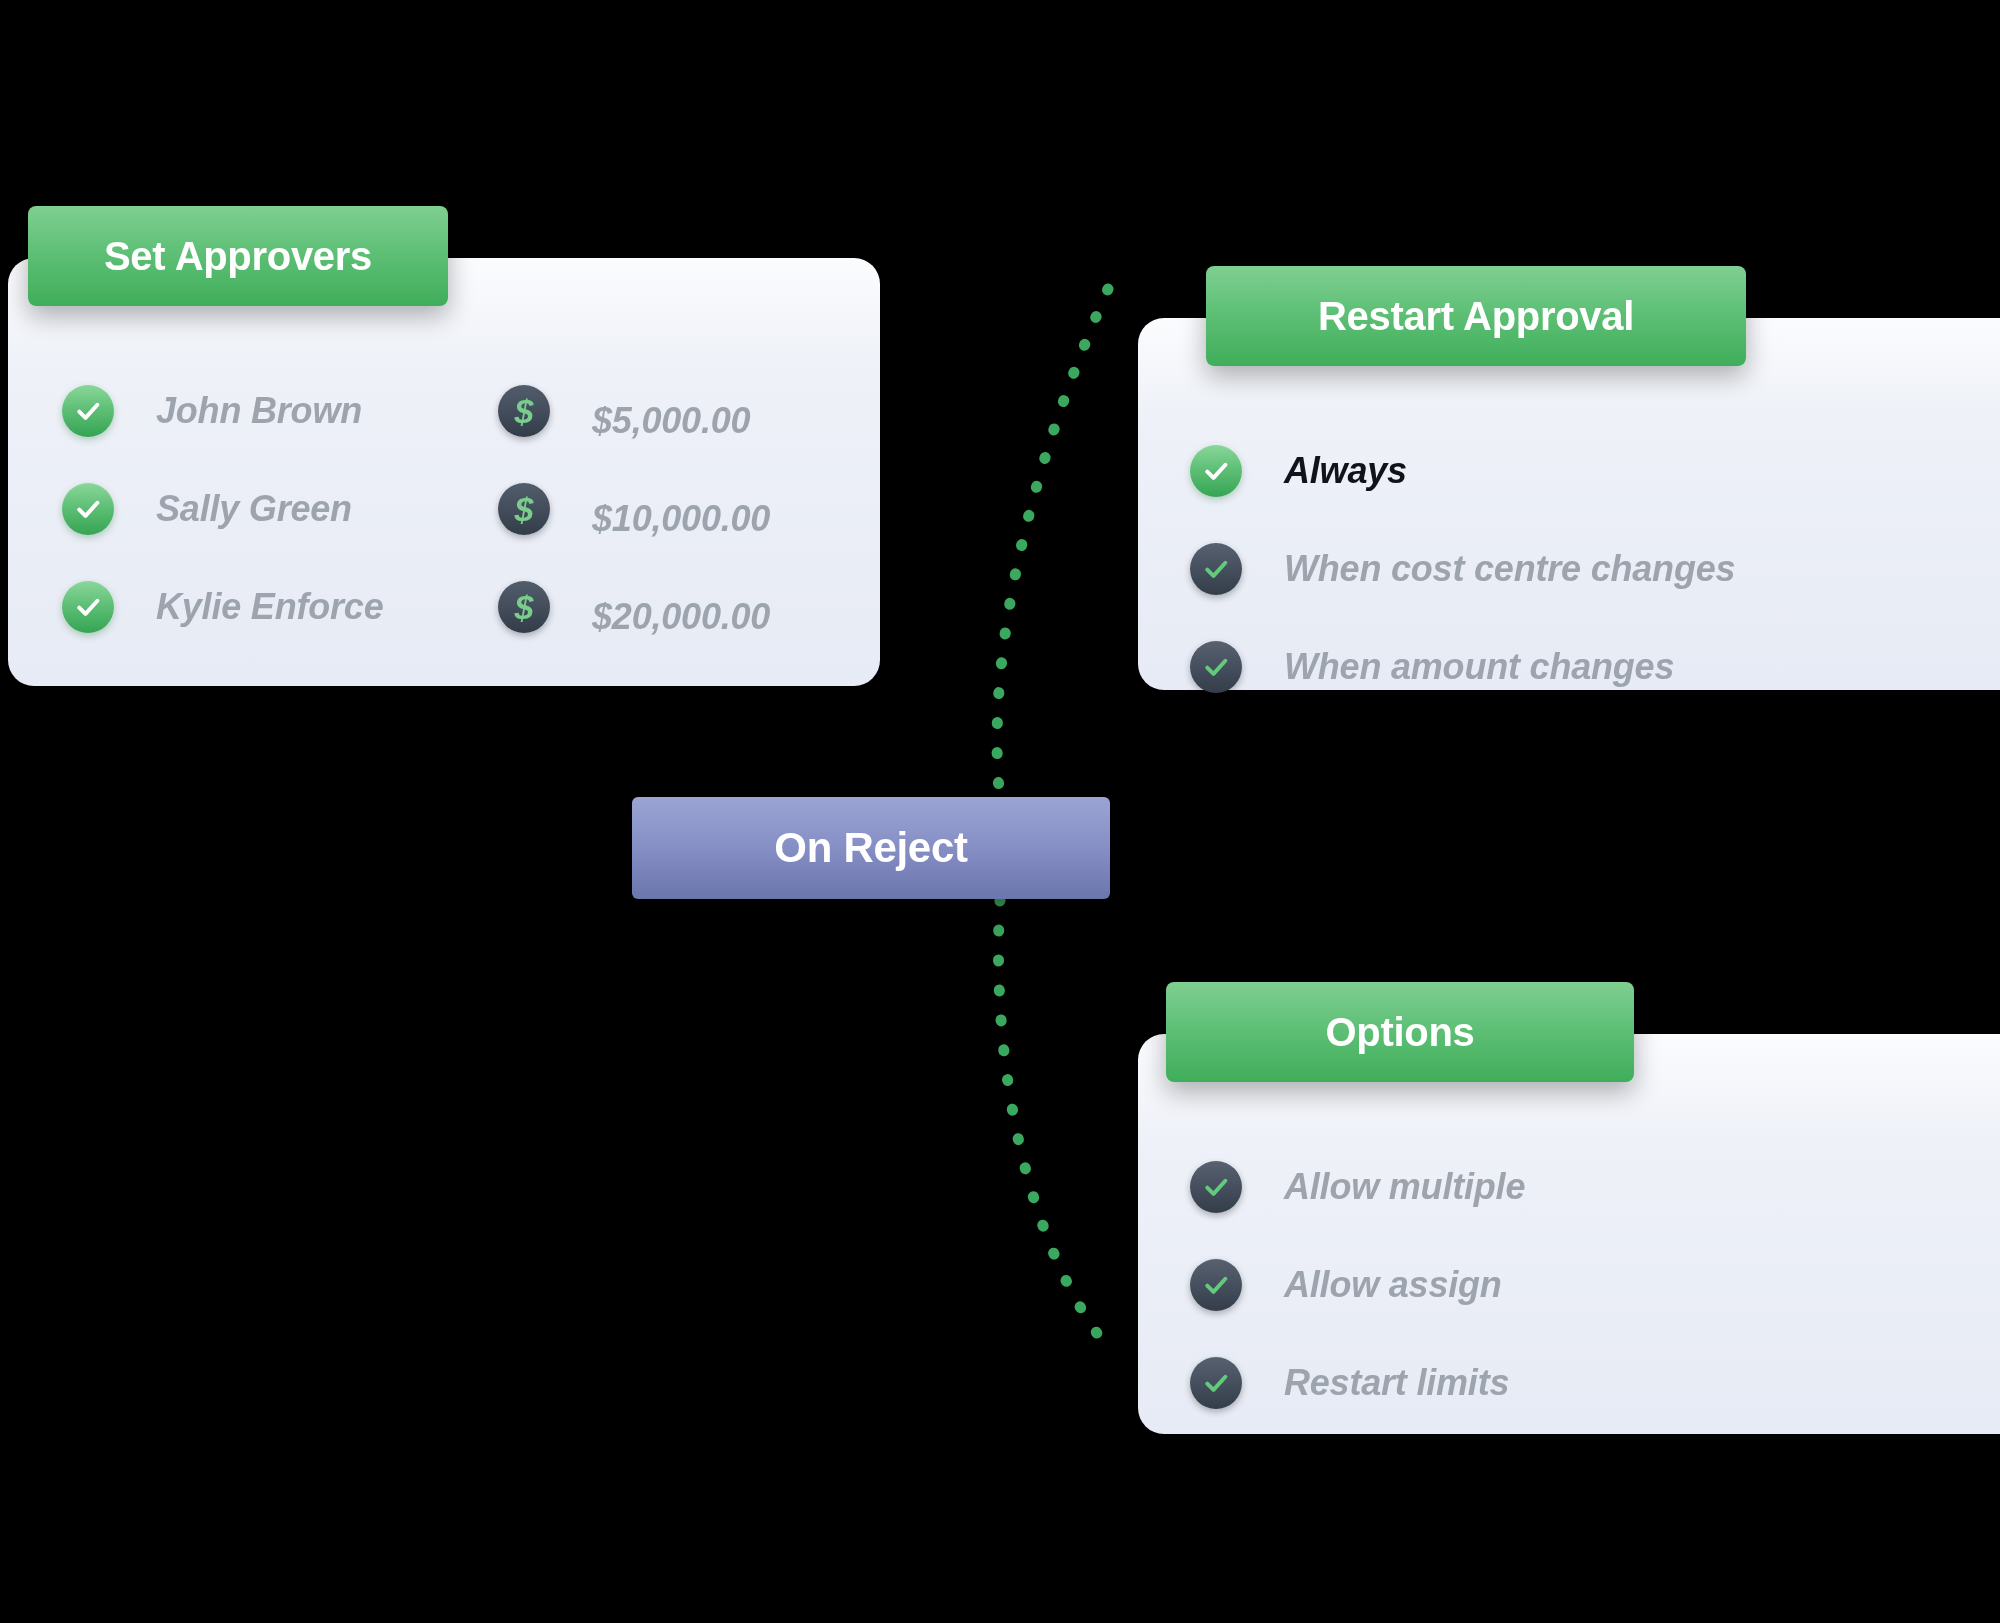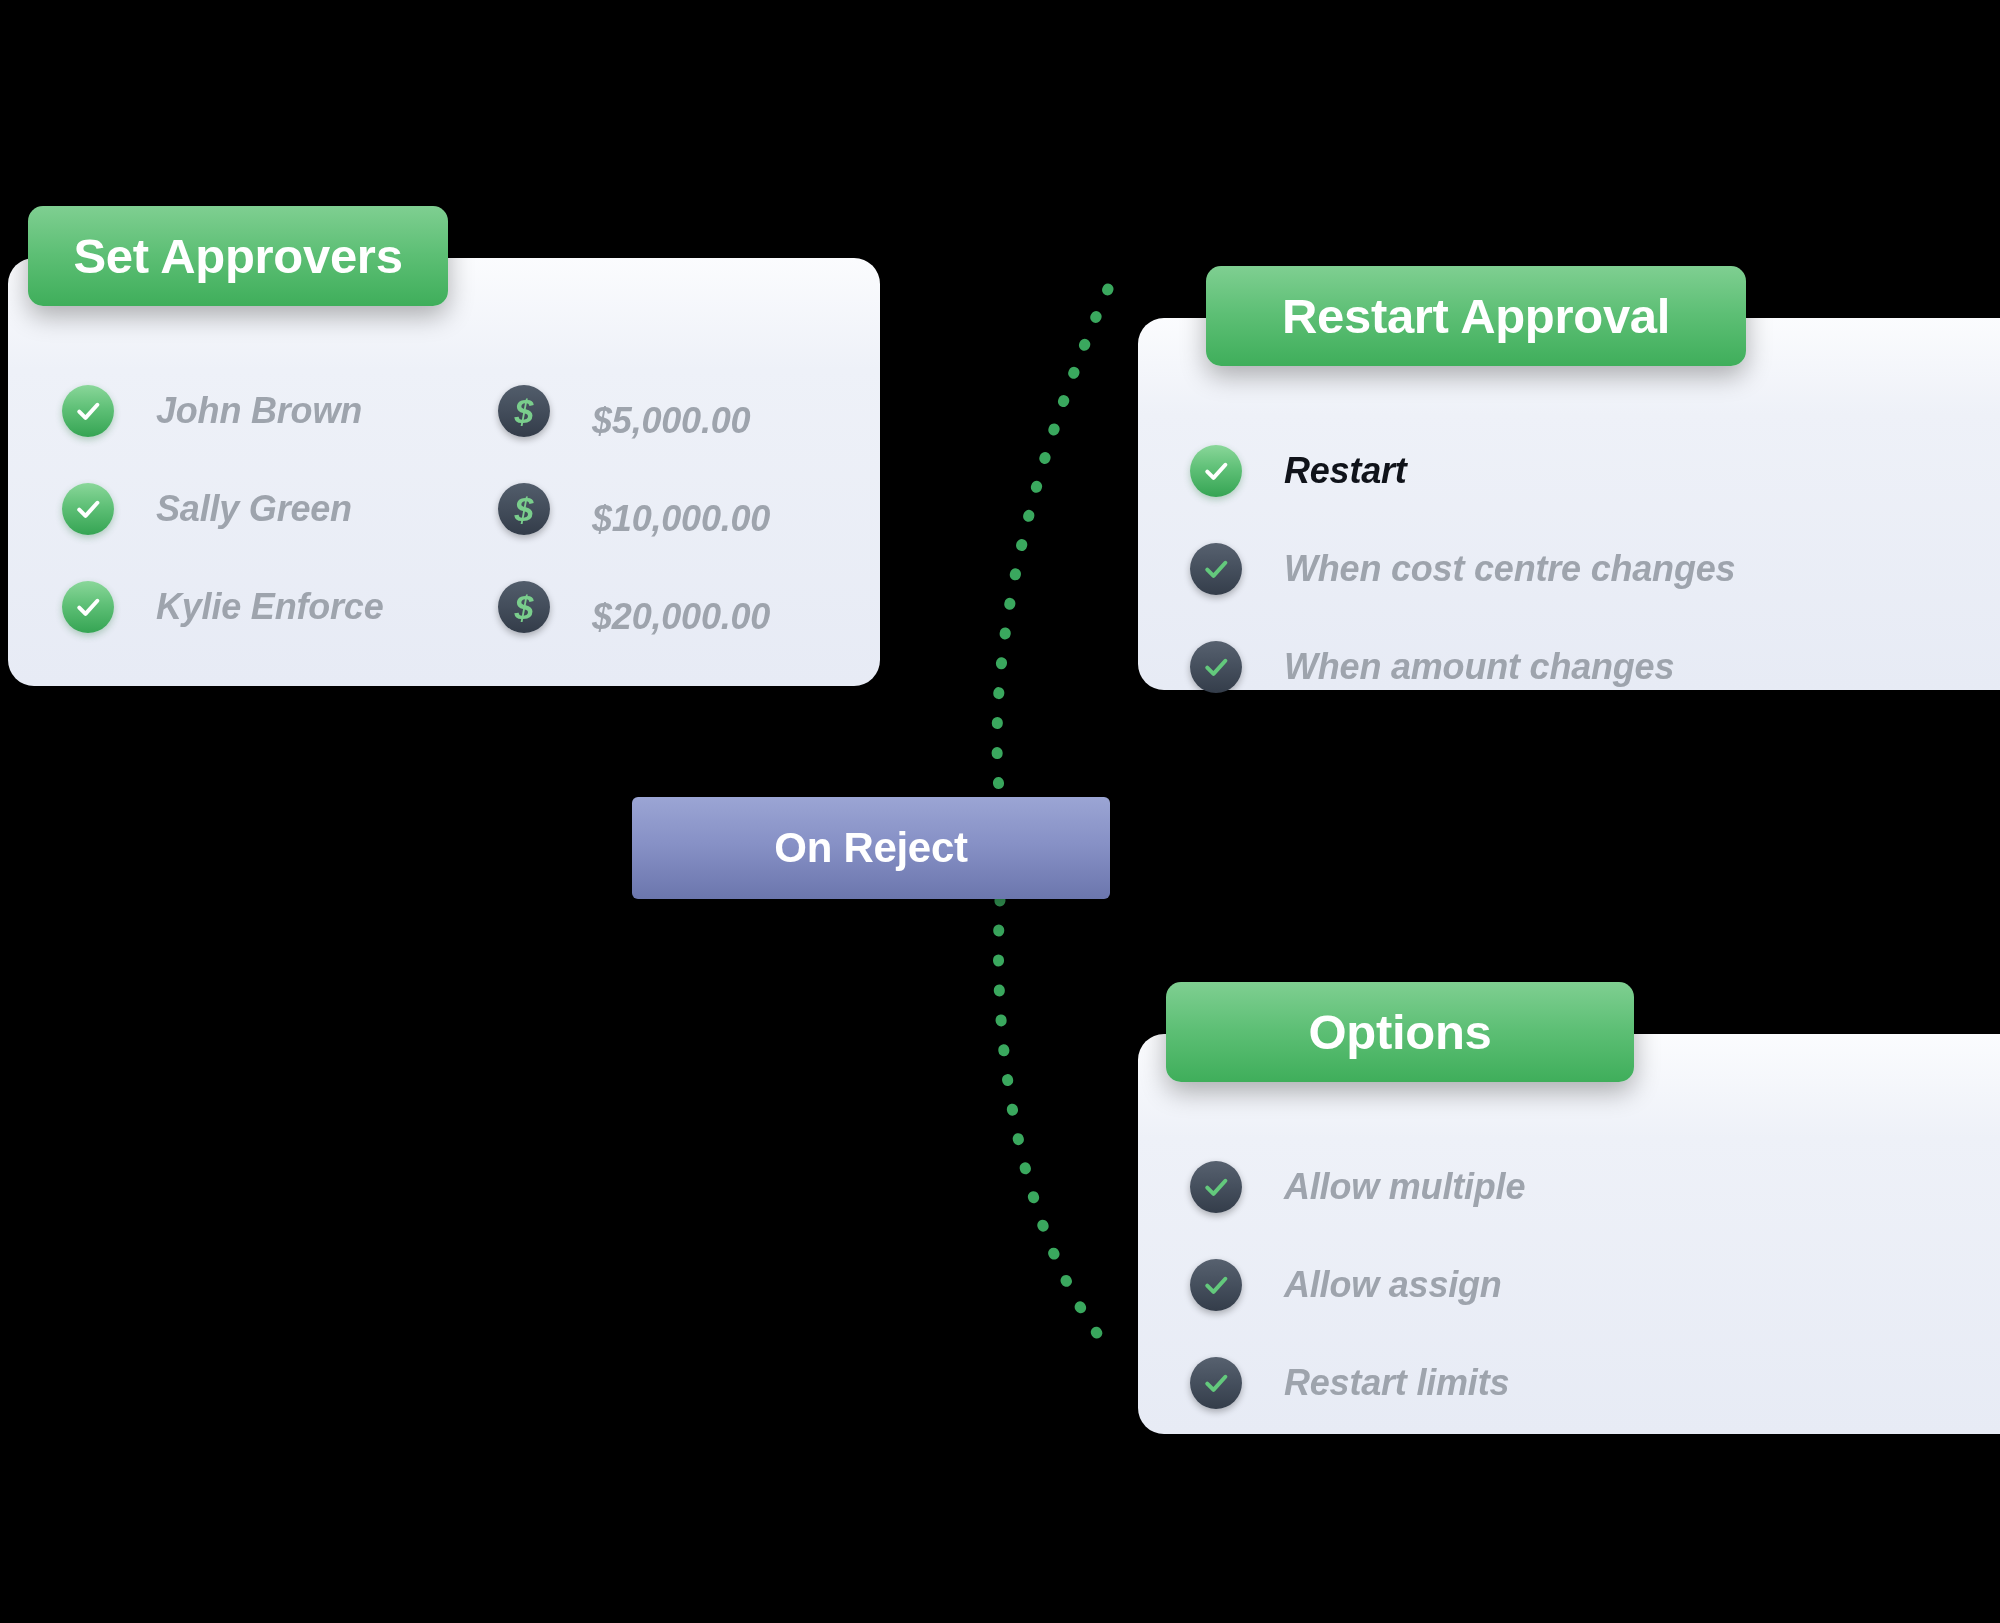--- a/index.html
+++ b/index.html
@@ -33,24 +33,24 @@
     position: absolute;
     border-radius: 26px;
     background: linear-gradient(180deg, #fbfcfe 0%, #eef1f8 26%, #e7ebf5 100%);
     box-shadow: 0 18px 46px rgba(0,0,0,0.35);
     z-index: 2;
   }
 
   .card-header {
     position: absolute;
     top: -52px;
-    border-radius: 15px;
+    border-radius: 8px;
     background: linear-gradient(180deg, #7fcf91 0%, #5dbf75 48%, #3fae5b 100%);
     color: #ffffff;
-    font-size: 49px;
+    font-size: 40px;
     font-weight: bold;
     letter-spacing: -0.3px;
     display: flex;
     align-items: center;
     justify-content: center;
     padding: 0 34px;
     height: 100px;
     box-shadow: 0 10px 26px rgba(0,0,0,0.30);
     white-space: nowrap;
     z-index: 3;
@@ -212,21 +212,21 @@
   <div class="card" id="card-restart">
     <div class="card-header">Restart Approval</div>
     <div class="card-body">
 
       <div class="row">
         <span class="chk green">
           <svg viewBox="0 0 24 24">
               <path d="M5 12.5 L10 17.5 L19.5 7" fill="none" stroke-width="3.2" stroke-linecap="round" stroke-linejoin="round"></path>
             </svg>
         </span>
-        <span class="label active">Restart</span>
+        <span class="label active">Always</span>
       </div>
 
       <div class="row">
         <span class="chk dark">
           <svg viewBox="0 0 24 24">
               <path d="M5 12.5 L10 17.5 L19.5 7" fill="none" stroke-width="3.2" stroke-linecap="round" stroke-linejoin="round"></path>
             </svg>
         </span>
         <span class="label">When cost centre changes</span>
       </div>

